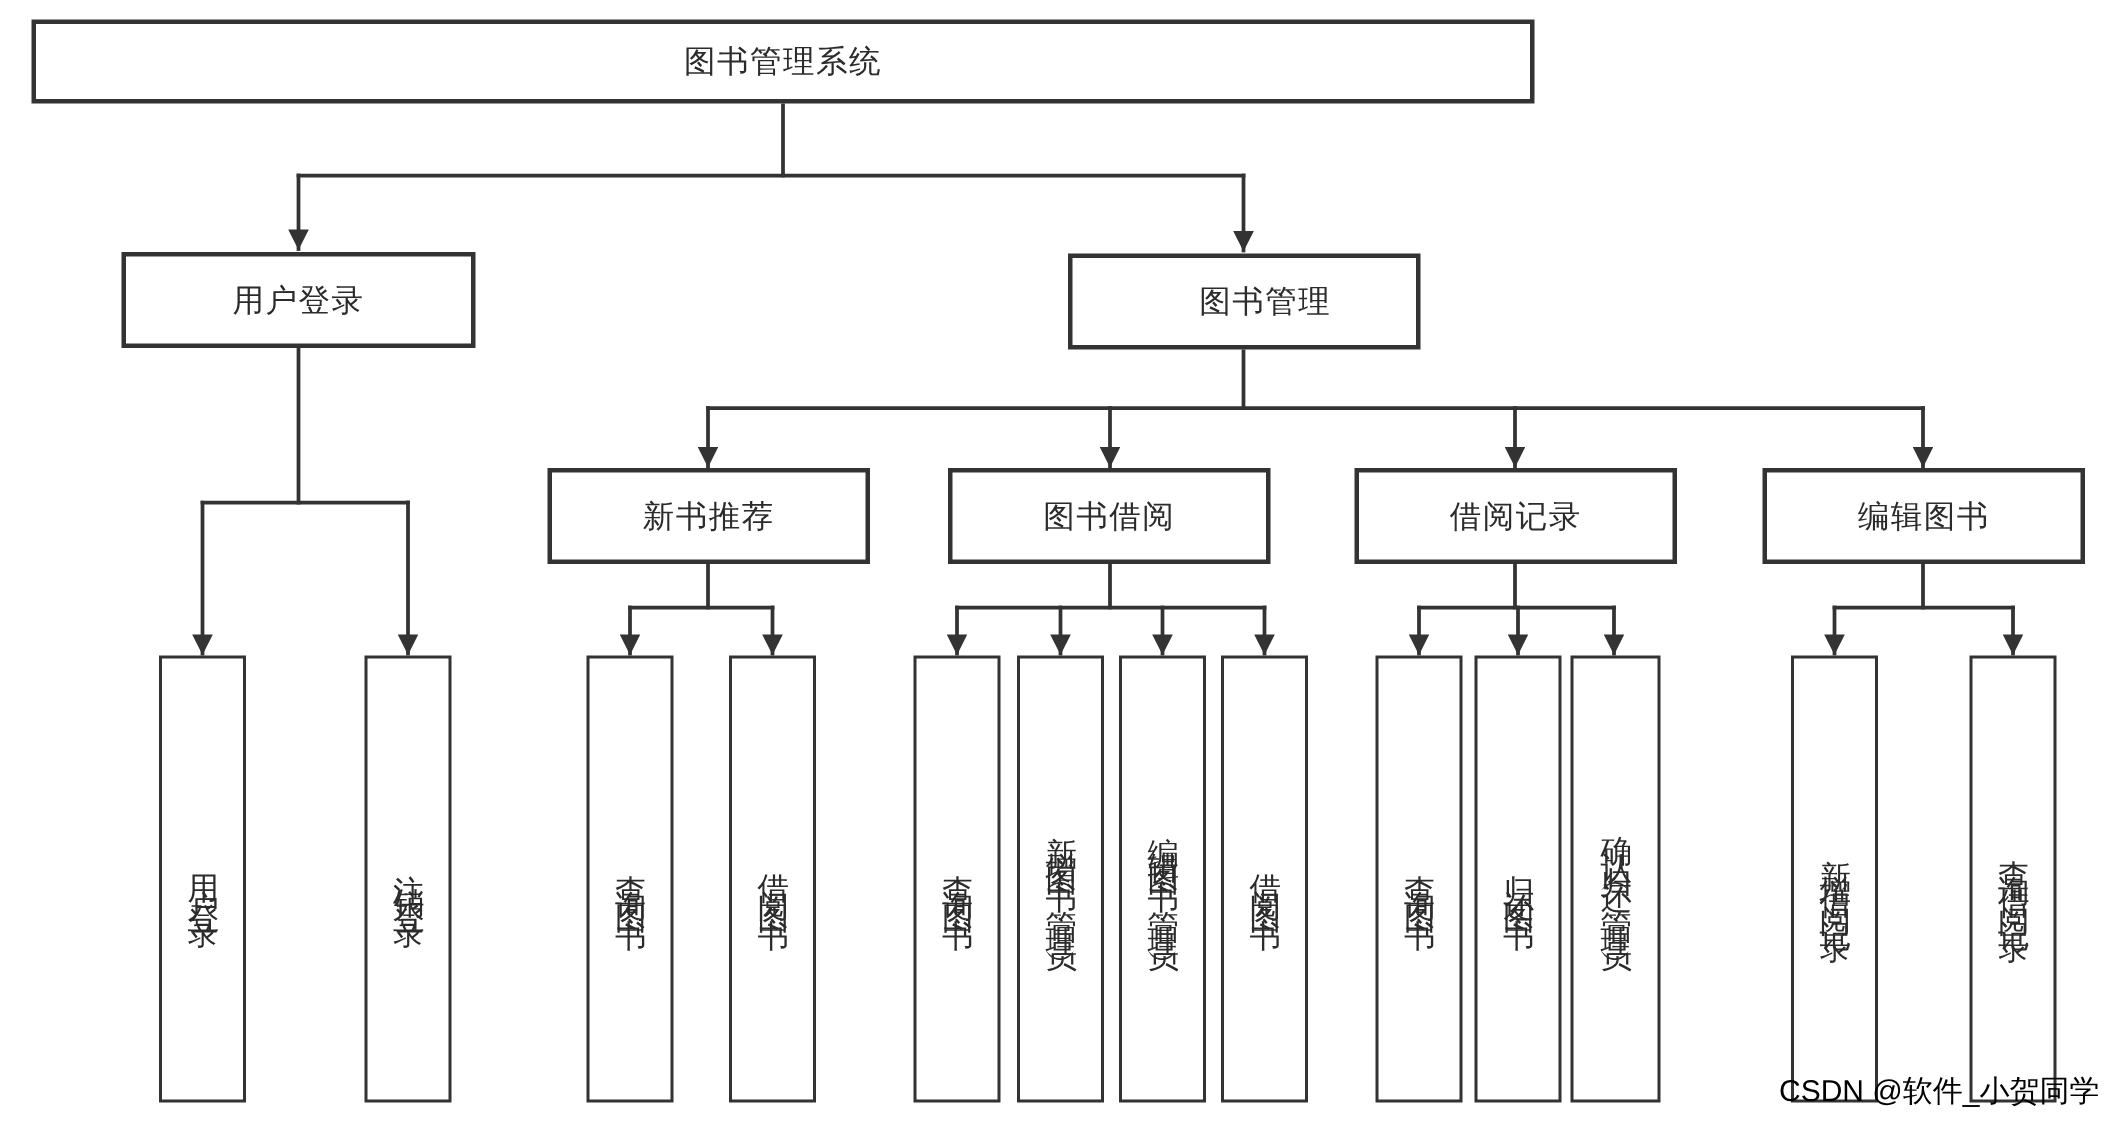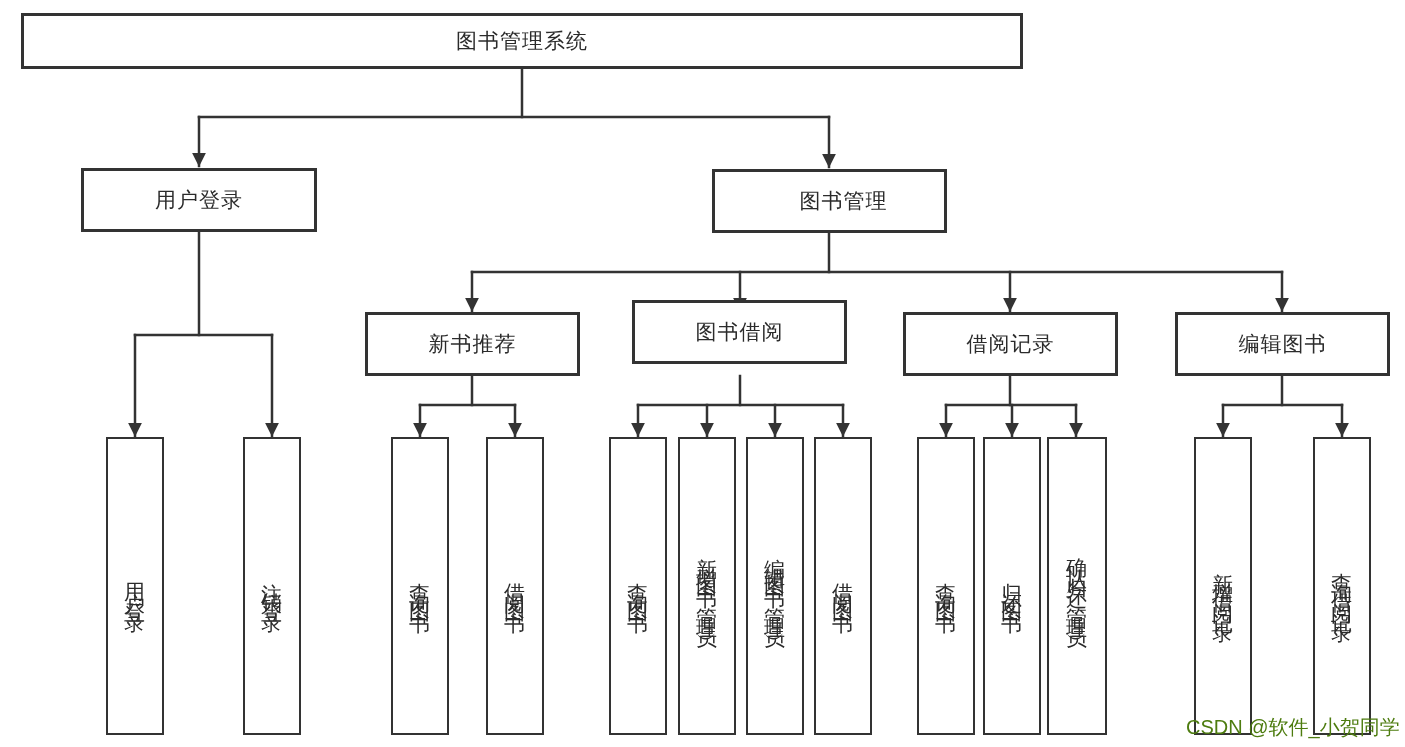--- a/index.html
+++ b/index.html
@@ -42,21 +42,21 @@
     text-orientation: mixed;
     letter-spacing: 10px;
     line-height: 1.1;
   }
   .watermark {
     position: absolute;
     left: 1186px;
     top: 714px;
     width: 214px;
     font-size: 20px;
-    color: #4d7c0f;
+    color: #000000;
     white-space: nowrap;
     z-index: 10;
   }
 </style>
 </head>
 <body>
 
 <div class="canvas">
 
   <svg class="connectors" viewBox="0 0 1405 747" xmlns="http://www.w3.org/2000/svg">
@@ -116,21 +116,21 @@
   <div class="node hbox" style="left:81px; top:168px; width:236px; height:64px;">
     <span>用户登录</span>
   </div>
   <div class="node hbox" style="left:712px; top:169px; width:235px; height:64px;padding-left:28px;">
     <span>图书管理</span>
   </div>
 
   <div class="node hbox" style="left:365px; top:312px; width:215px; height:64px;">
     <span>新书推荐</span>
   </div>
-  <div class="node hbox" style="left:632px; top:300px; width:215px; height:64px;">
+  <div class="node hbox" style="left:632px; top:312px; width:215px; height:64px;">
     <span>图书借阅</span>
   </div>
   <div class="node hbox" style="left:903px; top:312px; width:215px; height:64px;">
     <span>借阅记录</span>
   </div>
   <div class="node hbox" style="left:1175px; top:312px; width:215px; height:64px;">
     <span>编辑图书</span>
   </div>
 
   <div class="node vbox" style="left:106px; top:437px; width:58px; height:298px;">

